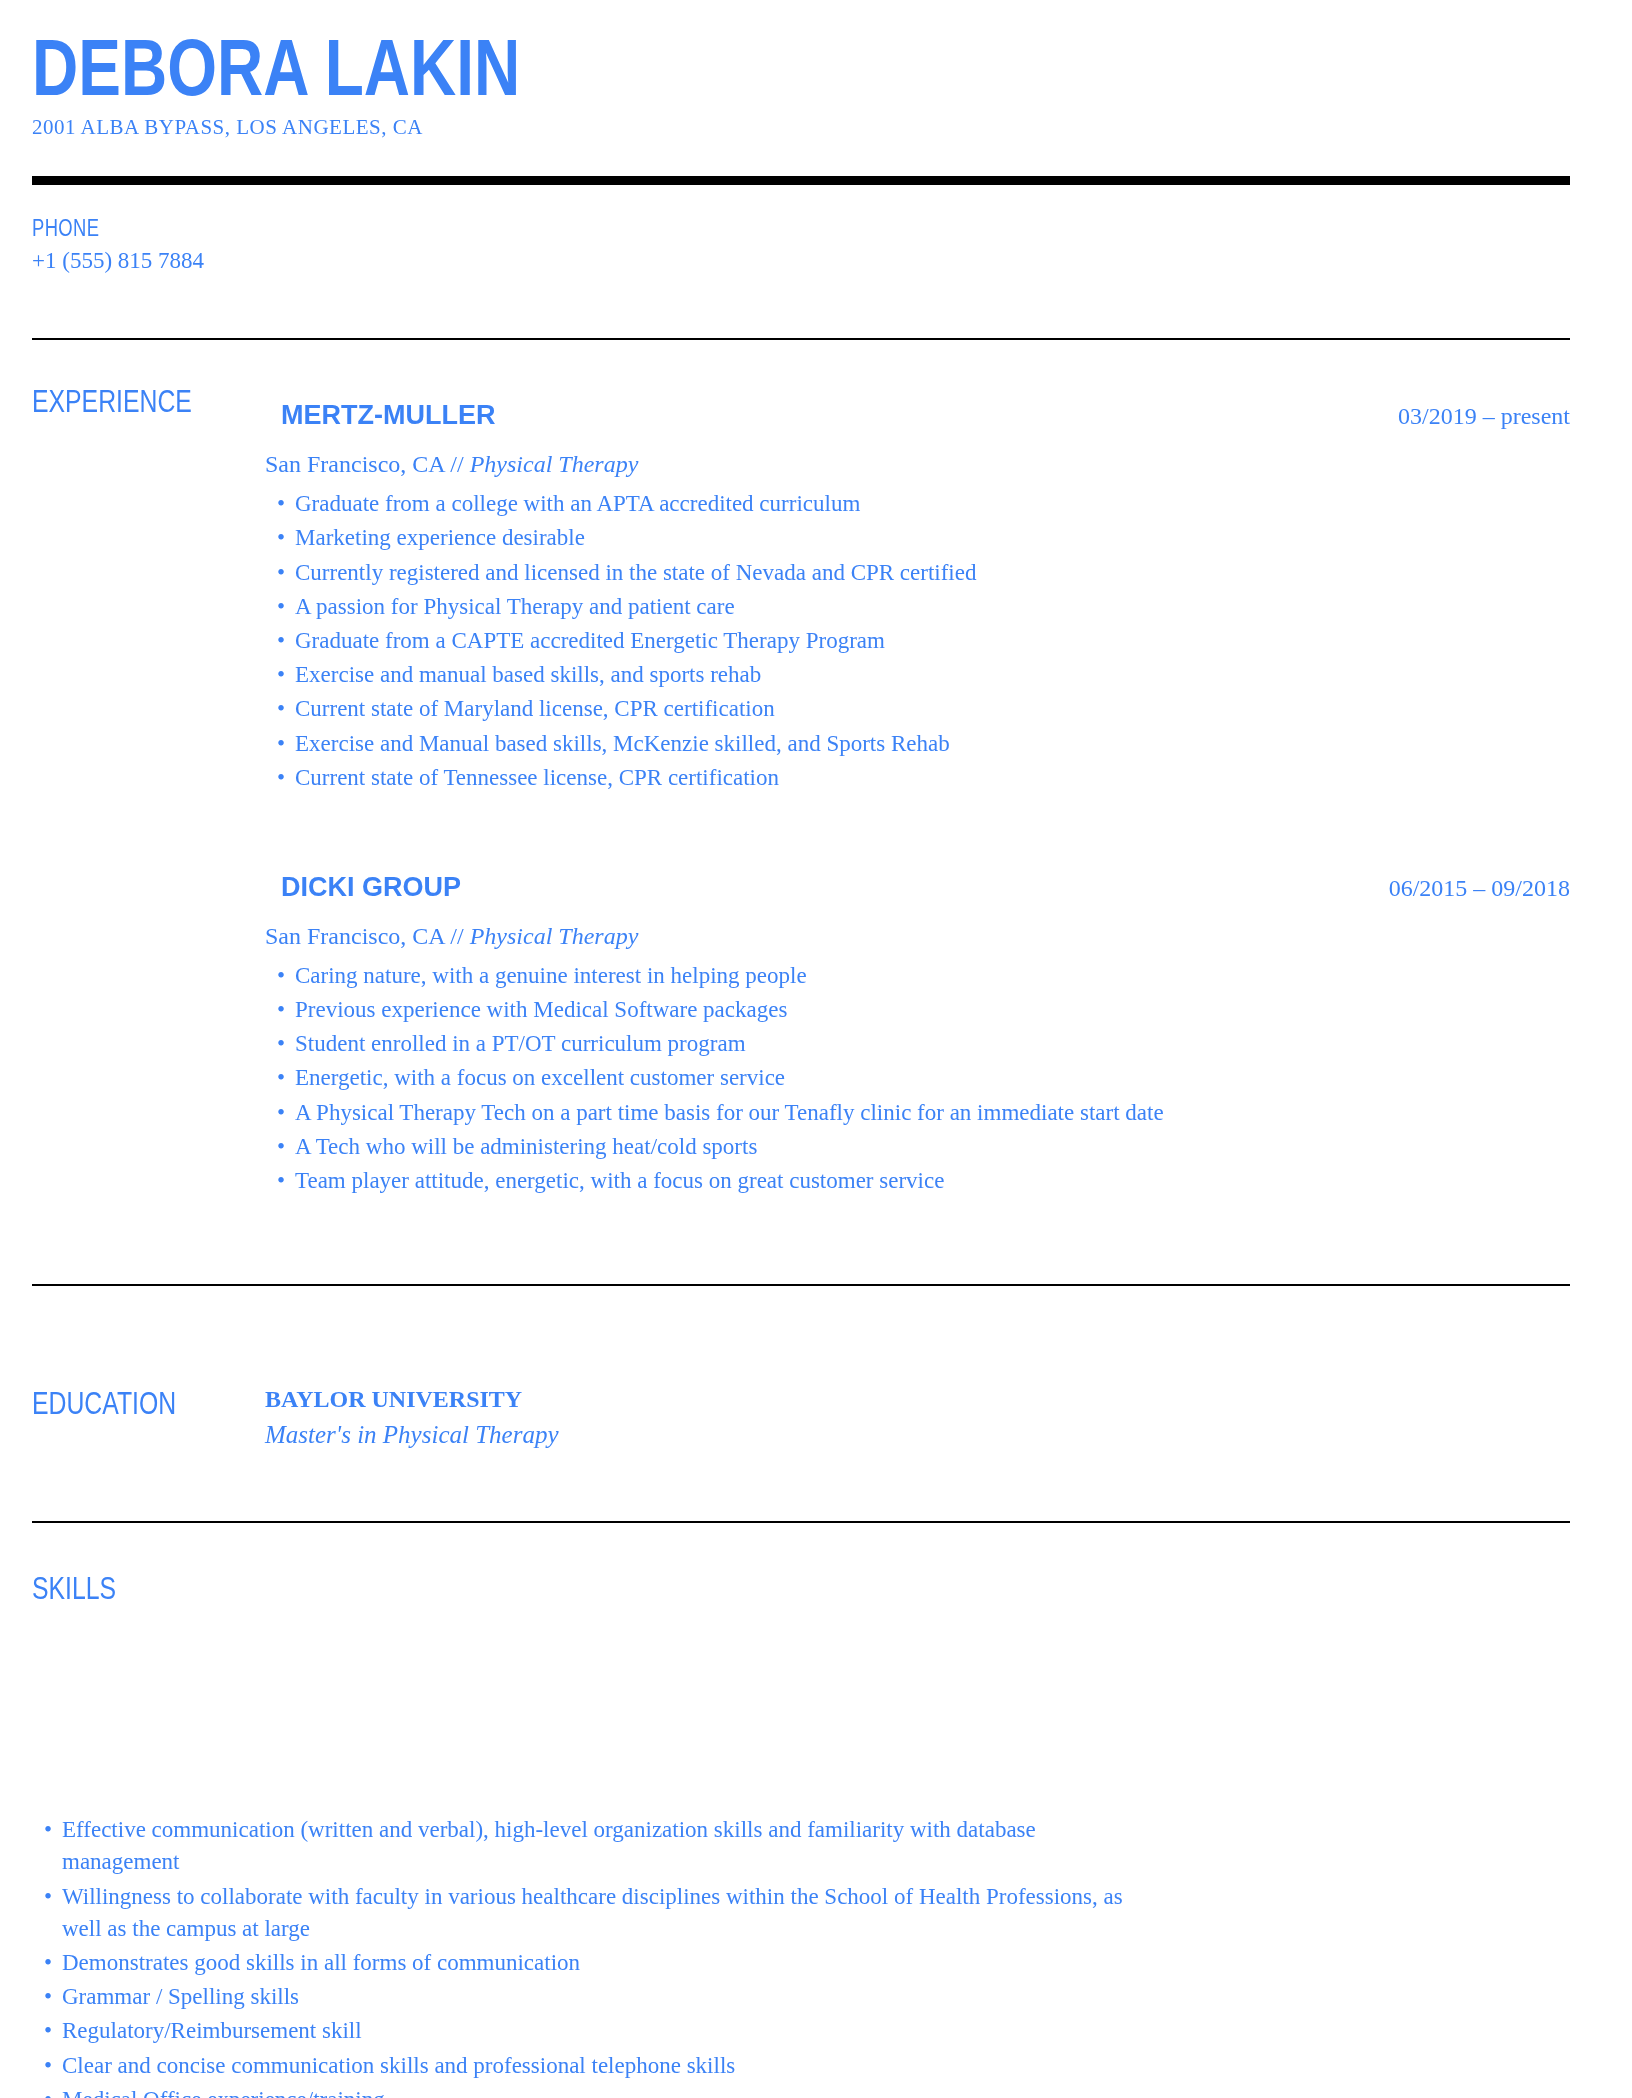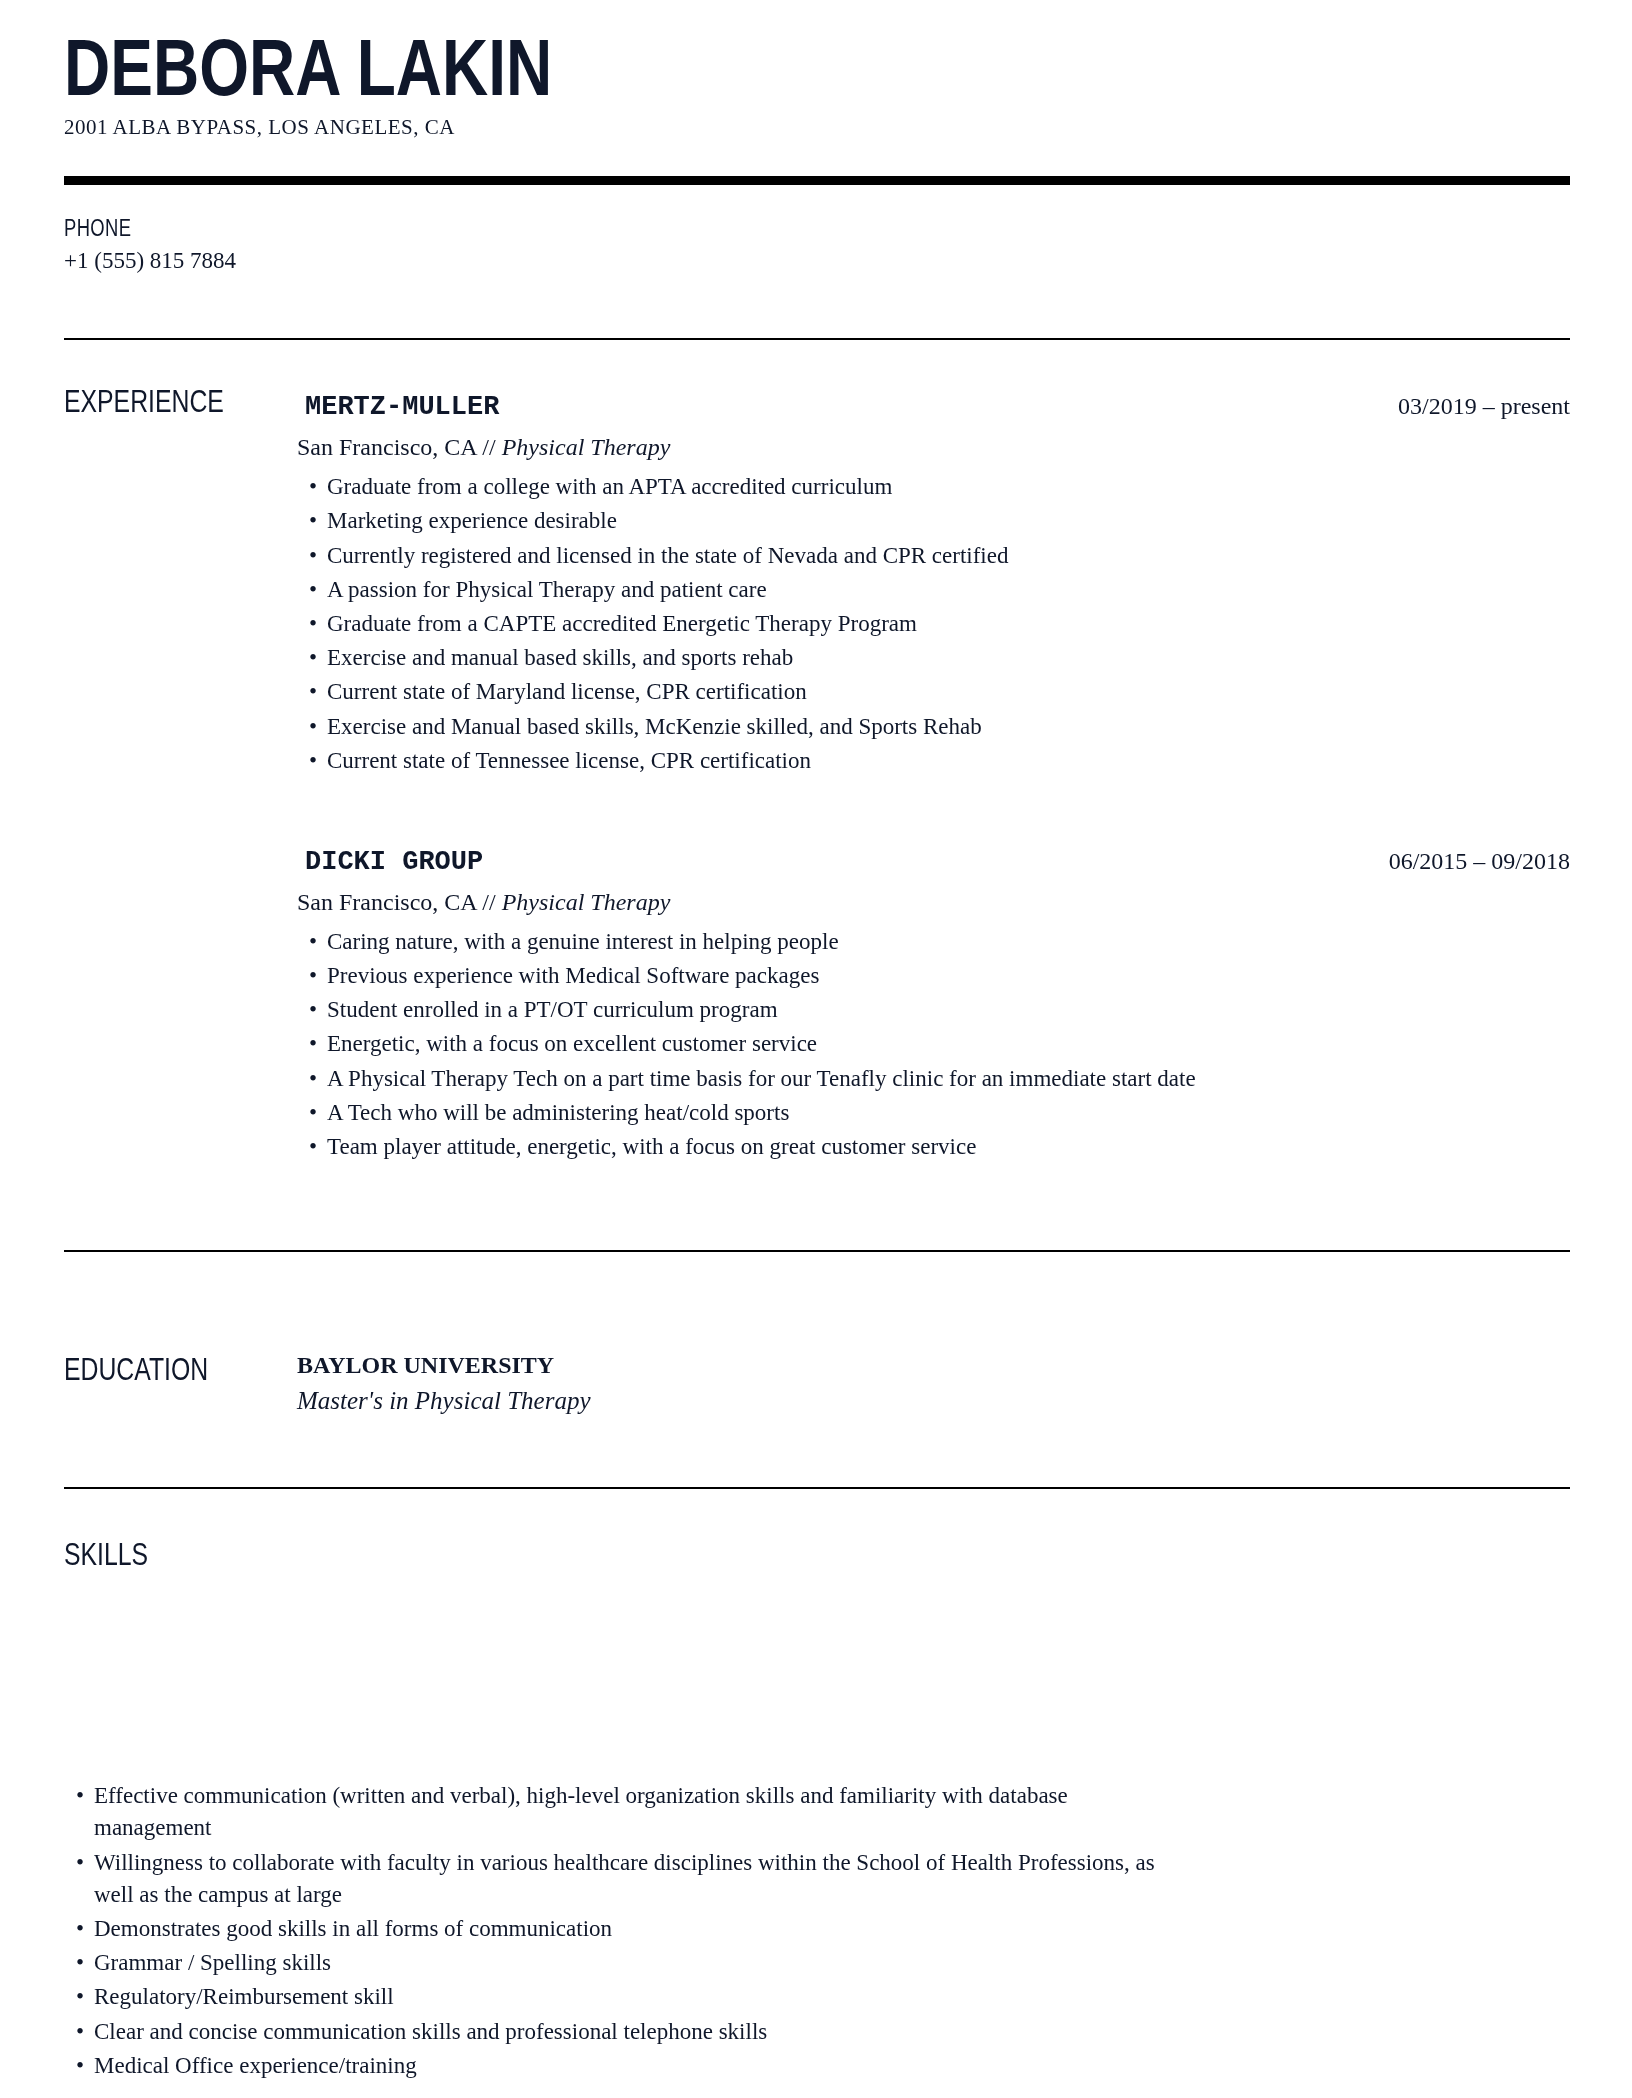--- a/index.html
+++ b/index.html
@@ -1,22 +1,22 @@
 <!DOCTYPE html>
 <html><head>
 <meta charset="utf-8">
 <style>
   html, body { margin: 0; padding: 0; background: #ffffff; }
   .page {
     width: 1632px;
     height: 2098px;
     box-sizing: border-box;
-    padding: 26px 62px 0 64px;
+    padding: 26px 62px 0 32px;
     background: #ffffff;
-    color: #0f172a;
+    color: #3b82f6;
     font-family: "Liberation Serif", serif;
     overflow: hidden;
   }
 
   
   .condensed {
     display: inline-block;
     font-family: "Liberation Sans", sans-serif;
     transform: scaleX(0.8);
     transform-origin: 0 60%;
@@ -54,24 +54,24 @@
   .section.experience { padding-bottom: 85px; }
   .section.education  { padding-top: 100px; padding-bottom: 72px; }
   .section.skills     { padding-top: 48px; flex-direction: column; }
 
   .job-head {
     display: flex;
     justify-content: space-between;
     align-items: baseline;
   }
   .company {
-    margin: 8px;
+    margin: 16px;
     font-size: 27px;
     font-weight: 700;
-    font-family: Liberation Mono, monospace;
+    font-family: Liberation Sans, sans-serif;
   }
   .dates { font-size: 24px; }
   .job-sub { font-size: 24px; margin-top: 4px; }
   .job-sub .role { font-style: italic; }
   .job + .job { margin-top: 62px; }
 
   ul.bullets {
     list-style: none;
     margin: 10px 0 0 0;
     padding: 0;

